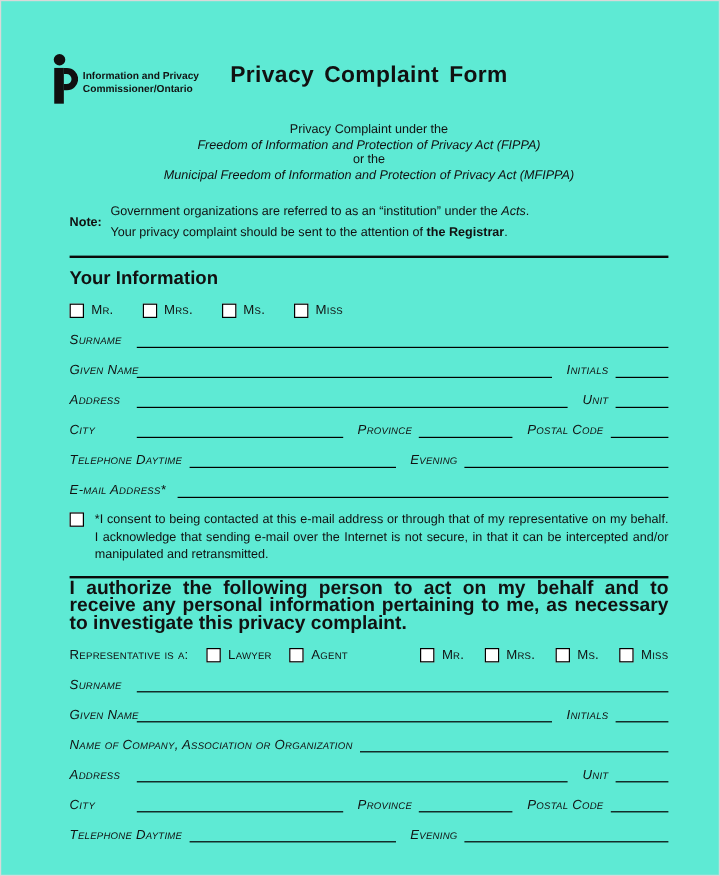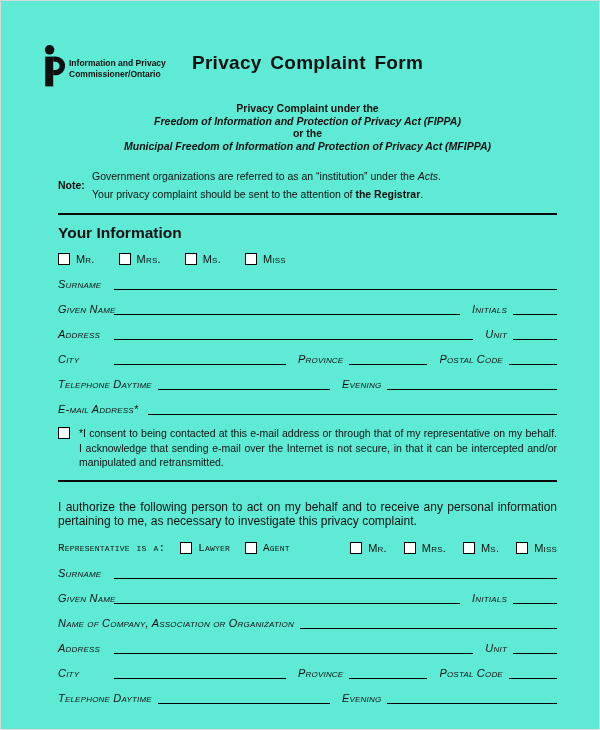--- a/index.html
+++ b/index.html
@@ -15,21 +15,21 @@
     background:#5eead4;
     border:1px solid #d9d9d9;
     padding:0 42px 0 57px;
     position:relative;
   }
   
   .header { position:relative; padding-top:44px; min-height:44px; }
   .logo { position:absolute; left:-16px; top:44px; display:flex; align-items:flex-start; gap:4px; }
   .logo-text { font-size:8.5px; font-weight:bold; line-height:10.5px; padding-top:13px; white-space:nowrap; }
   .title { text-align:center; font-size:19px; font-weight:bold; word-spacing:3px; letter-spacing:0.3px; padding-top:7px; }
-  .subtitle { text-align:center; font-weight:bold; font-size:10.5px; line-height:12.5px; margin-top:13px; }
+  .subtitle { text-align:center; font-weight:normal; font-size:10.5px; line-height:12.5px; margin-top:13px; }
   .it { font-style:italic; }
   .b { font-weight:bold; }
   
   .note { display:flex; margin-top:15px; font-size:10.5px; line-height:18px;align-items:center; }
   .note-label { width:34px; font-weight:bold; flex:none; }
   
   .thick { border:none; border-top:2.6px solid #0a0a0a; margin:10px 0 0 0; }
   .h2 { font-size:15.5px; font-weight:bold; margin-top:9px; }
   .h2 .h2-note { font-size:11px; margin-left:10px; }
   
@@ -42,24 +42,24 @@
   .lblw { width:56px; flex:none; }
   .fline { flex:1; border-bottom:1.5px solid #000; height:12px; }
   .fline.short { flex:none; width:44px; }
   .fline.w175 { flex:none; width:172px; }
   .fline.w80 { flex:none; width:78px; }
   .ml { margin-left:12px; margin-right:6px; }
   .mr { margin-right:6px; }
   
   .consent { display:flex; margin-top:11px; font-size:10.5px; line-height:14.5px; text-align:justify; }
   .consent .cb { margin-top:1px; margin-right:9px; }
-  .intro { margin-top:18px; font-size:12px; line-height:14.5px; text-align:justify; }
+  .intro { margin-top:2px; font-size:16px; line-height:14.5px; text-align:justify;font-weight:bold; }
   
   .rep-row { display:flex; justify-content:space-between; align-items:center; margin-top:13px; }
-  .rep-left { display:flex; align-items:center; gap:15px;font-family:Liberation Mono, monospace; }
+  .rep-left { display:flex; align-items:center; gap:15px; }
   .rep-titles { display:flex; gap:17px; }
 </style>
 </head>
 <body>
 
 <div class="page">
 
   <div class="header">
     <div class="logo">
       <svg width="23" height="42" viewBox="0 0 23 42" aria-hidden="true">

